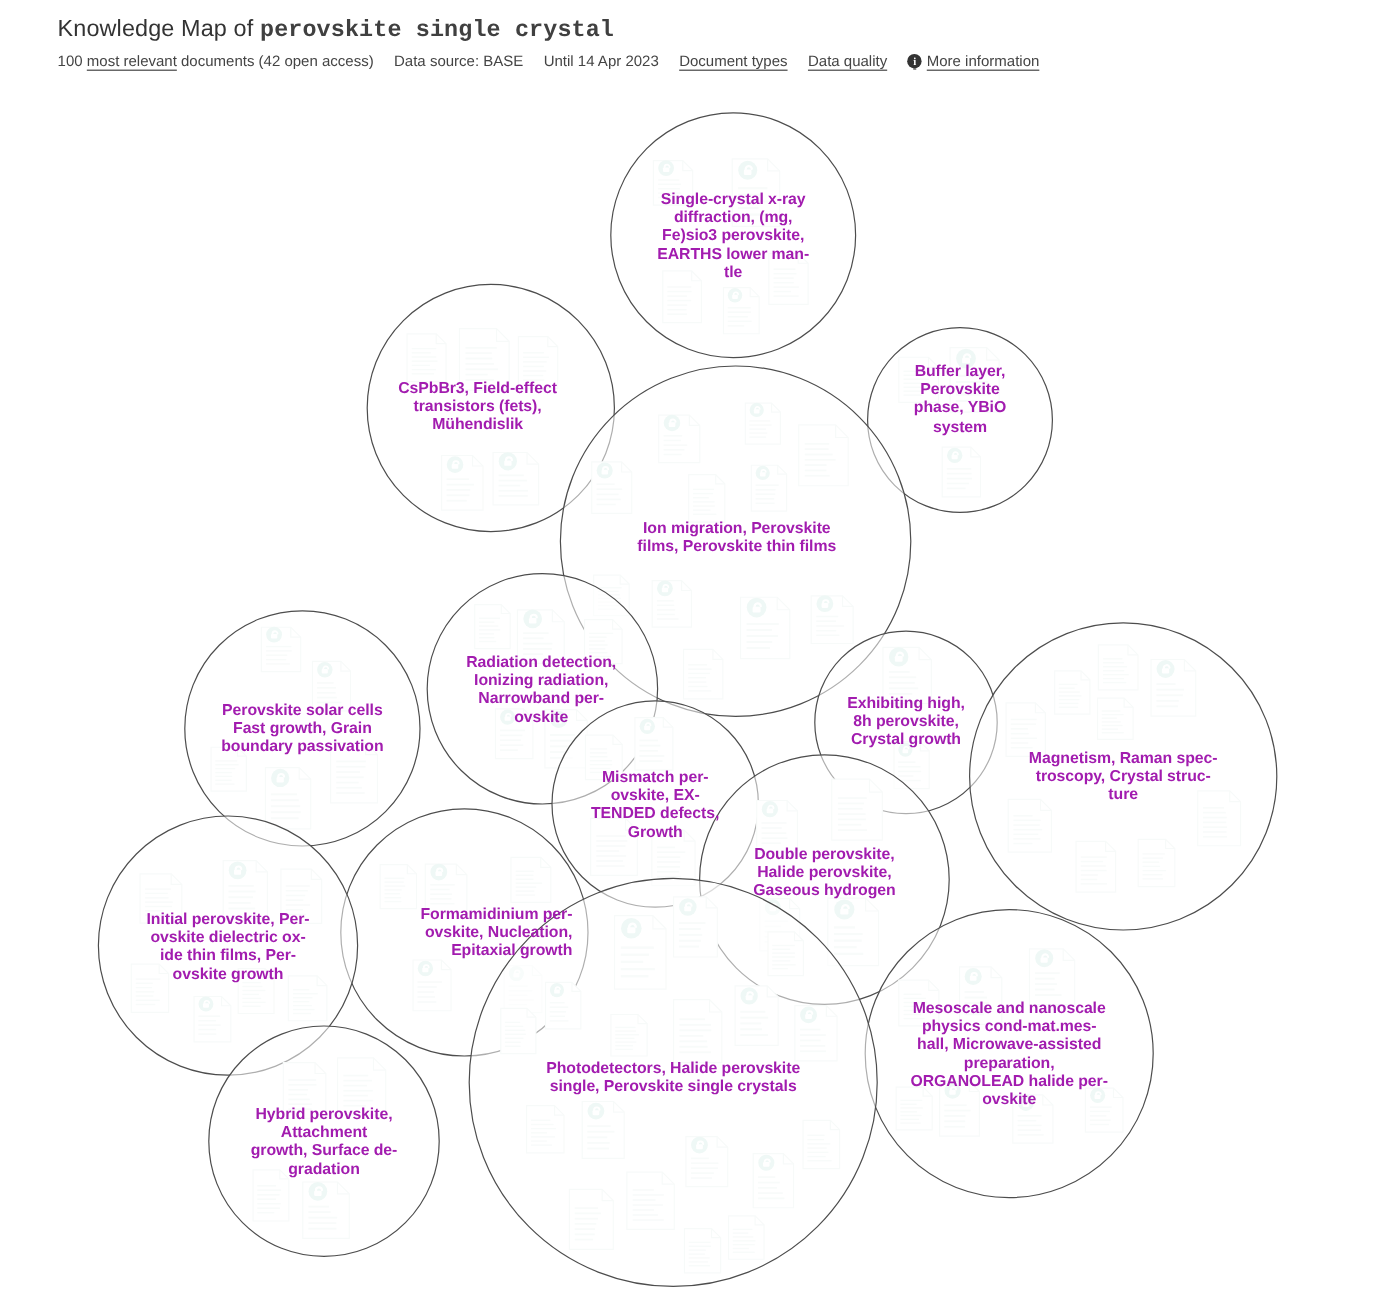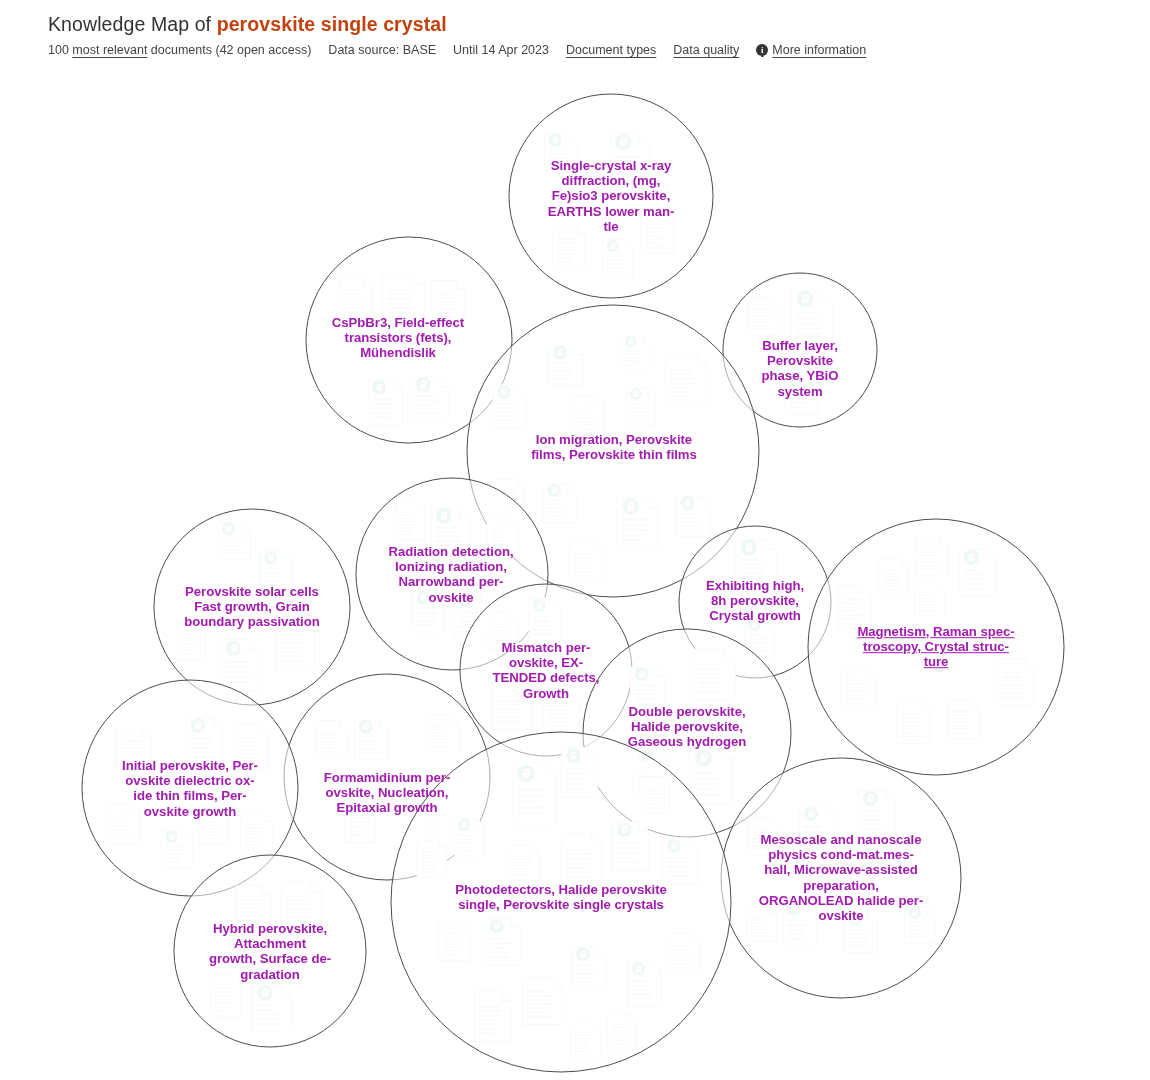--- a/index.html
+++ b/index.html
@@ -33,21 +33,22 @@
   #title {
     font-size: 19.5px;
     font-weight: 400;
     color: #333333;
     letter-spacing: 0.1px;
     line-height: 24px;
     white-space: nowrap;
   }
   #title .subject {
     font-weight: 700;
-    color: #c2410c;
+    color: #404040;
+    font-family: Liberation Mono, monospace;
   }
   #subheader {
     margin-top: 6px;
     font-size: 12.5px;
     color: #444444;
     line-height: 16px;
     white-space: nowrap;
     display: flex;
     align-items: center;
   }
@@ -1341,47 +1342,47 @@
       </svg>
     <div id="map-labels">
         <div class="bubble-label" style="left: 611px; top: 196px; width: 180px;">Single-crystal x-ray
 diffraction, (mg,
 Fe)sio3 perovskite,
 EARTHS lower man-
 tle</div>
         <div class="bubble-label" style="left: 398px; top: 338px; width: 180px;">CsPbBr3, Field-effect
 transistors (fets),
 Mühendislik</div>
-        <div class="bubble-label" style="left: 800px; top: 368px; width: 130px;">Buffer layer,
+        <div class="bubble-label" style="left: 800px; top: 332px; width: 130px;">Buffer layer,
 Perovskite
 phase, YBiO
 system</div>
         <div class="bubble-label" style="left: 614px; top: 447px; width: 250px;">Ion migration, Perovskite
 films, Perovskite thin films</div>
         <div class="bubble-label" style="left: 451px; top: 574px; width: 180px;">Radiation detection,
 Ionizing radiation,
 Narrowband per-
 ovskite</div>
         <div class="bubble-label" style="left: 252px; top: 607px; width: 190px;">Perovskite solar cells
 Fast growth, Grain
 boundary passivation</div>
         <div class="bubble-label" style="left: 755px; top: 601px; width: 135px;">Exhibiting high,
 8h perovskite,
 Crystal growth</div>
-        <div class="bubble-label" style="left: 936px; top: 647px; width: 205px; text-decoration: underline;">Magnetism, Raman spec-
+        <div class="bubble-label" style="left: 936px; top: 647px; width: 205px;">Magnetism, Raman spec-
 troscopy, Crystal struc-
 ture</div>
         <div class="bubble-label" style="left: 546px; top: 670px; width: 150px;">Mismatch per-
 ovskite, EX-
 TENDED defects,
 Growth</div>
         <div class="bubble-label" style="left: 687px; top: 727px; width: 175px;">Double perovskite,
 Halide perovskite,
 Gaseous hydrogen</div>
-        <div class="bubble-label" style="left: 387px; top: 793px; width: 180px;">Formamidinium per-
+        <div class="bubble-label" style="left: 387px; top: 777px; width: 180px; text-align: right;">Formamidinium per-
 ovskite, Nucleation,
 Epitaxial growth</div>
         <div class="bubble-label" style="left: 190px; top: 788px; width: 185px;">Initial perovskite, Per-
 ovskite dielectric ox-
 ide thin films, Per-
 ovskite growth</div>
         <div class="bubble-label" style="left: 841px; top: 878px; width: 210px;">Mesoscale and nanoscale
 physics cond-mat.mes-
 hall, Microwave-assisted
 preparation,

